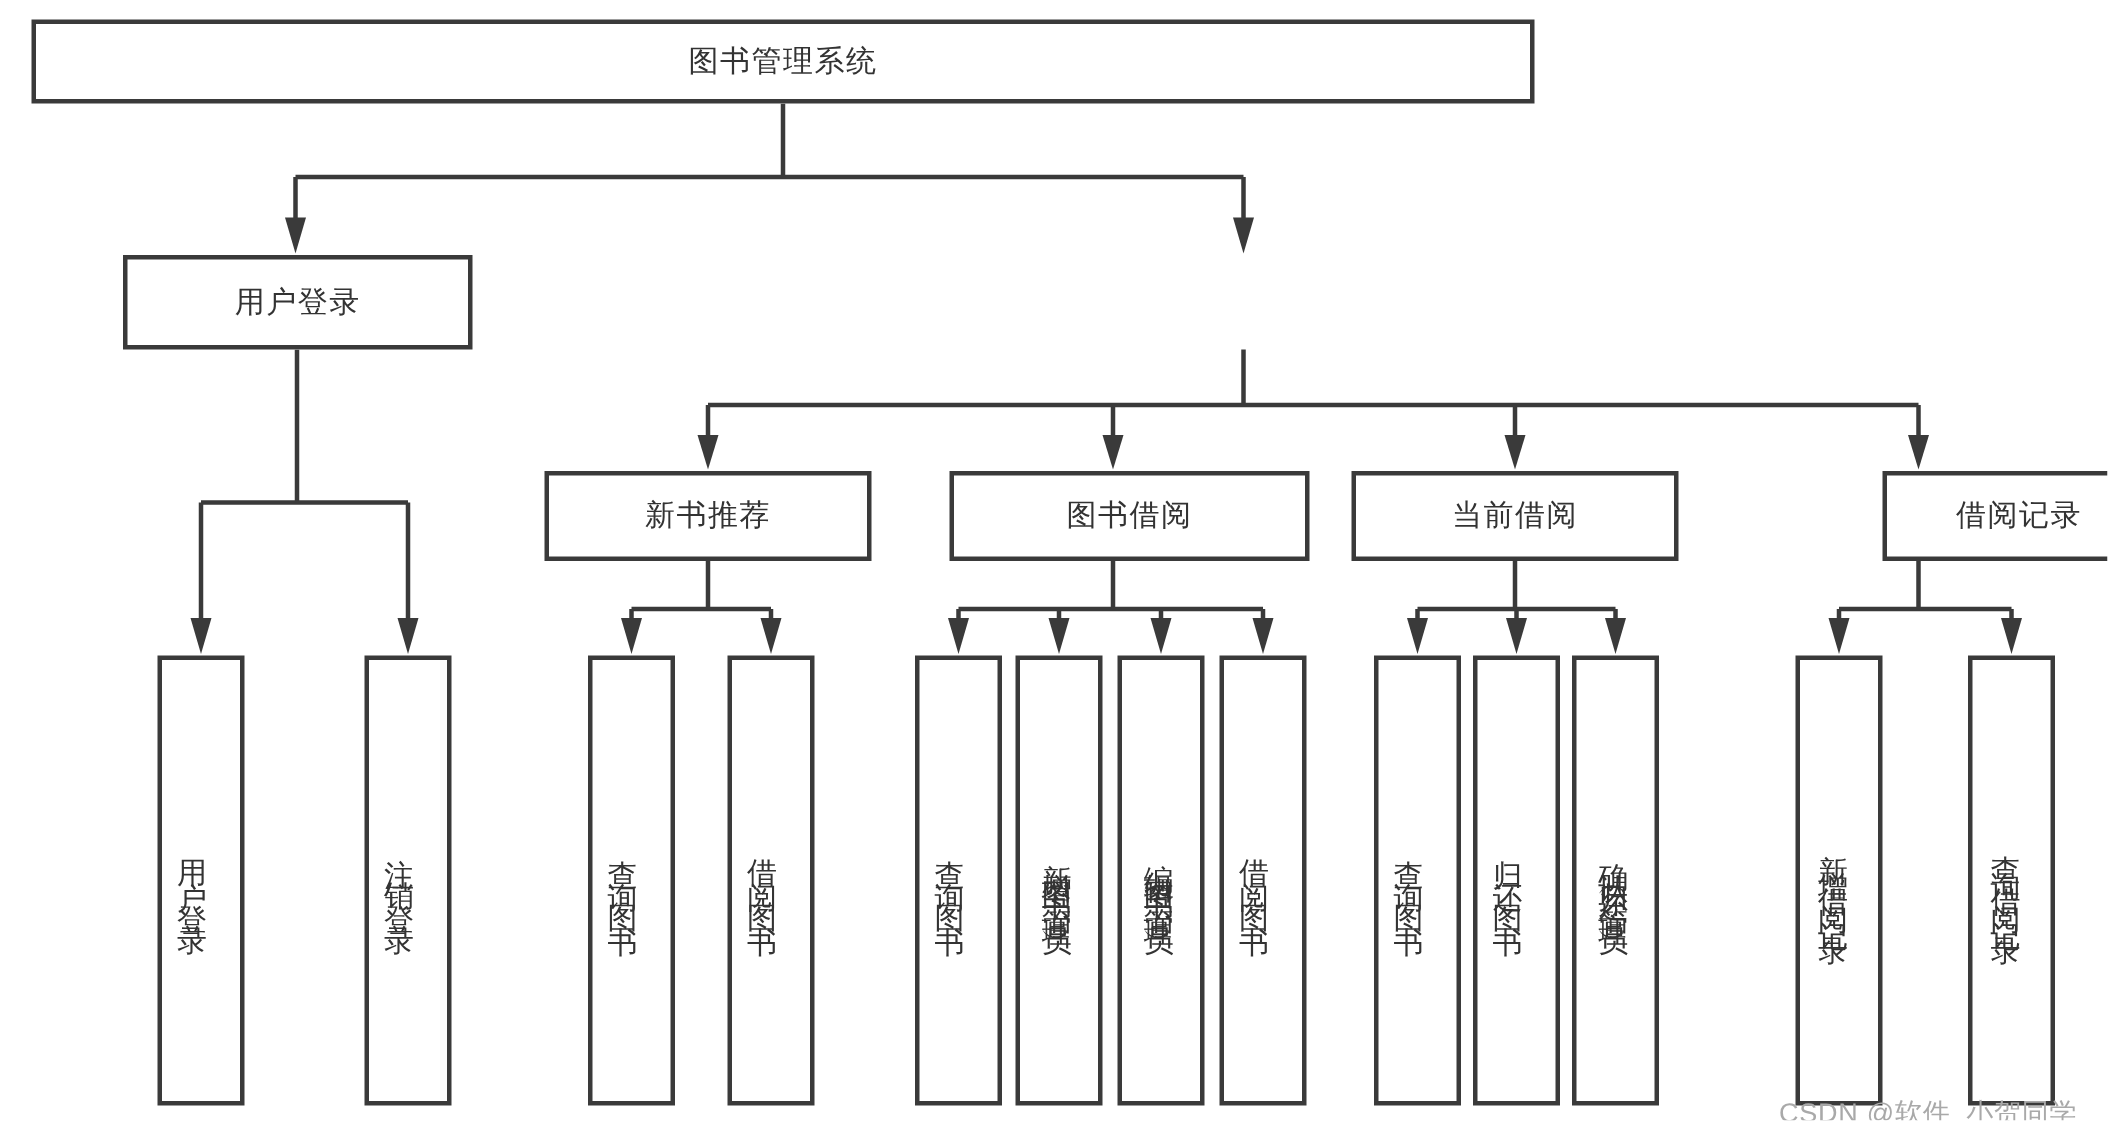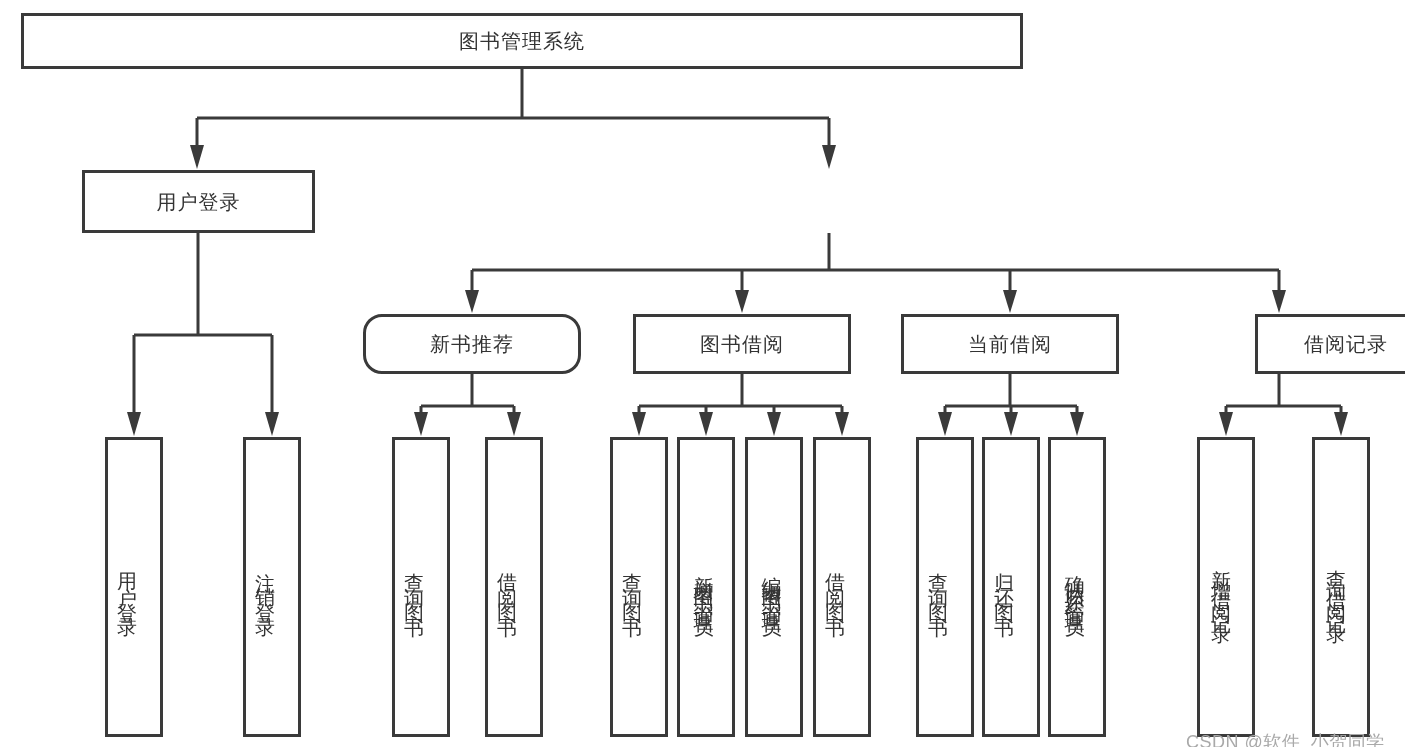--- a/index.html
+++ b/index.html
@@ -55,22 +55,22 @@
   .pitch-wide  { letter-spacing: 15px; padding-block-start: 13px; }
   .pitch-mid   { letter-spacing: 11px; padding-block-start: 9px;  }
   .pitch-tight { letter-spacing: 6px;  padding-block-start: 4px;  }
 
   
   .b-root        { left: 21px;   top: 13px;  width: 1002px; height: 56px; }
   
   .b-user-login  { left: 82px;   top: 170px; width: 233px;  height: 63px; }
   .b-book-mgmt   { left: 712px;  top: 170px; width: 234px;  height: 63px; }
   
-  .b-new-book    { left: 363px;  top: 314px; width: 218px;  height: 60px; border-radius: 19px; }
-  .b-book-borrow { left: 633px;  top: 314px; width: 218px;  height: 60px; }
+  .b-new-book    { left: 363px;  top: 314px; width: 218px;  height: 60px; }
+  .b-book-borrow { left: 633px;  top: 314px; width: 240px;  height: 60px; }
   .b-cur-borrow  { left: 901px;  top: 314px; width: 218px;  height: 60px; }
   .b-records     { left: 1233px; top: 314px; width: 182px;  height: 60px; margin-left: 22px; }
   
   .leaf { top: 437px; width: 58px; height: 300px; }
   .b-leaf-0  { left: 105px;  }
   .b-leaf-1  { left: 243px;  }
   .b-leaf-2  { left: 392px;  }
   .b-leaf-3  { left: 485px;  }
   .b-leaf-4  { left: 610px;  }
   .b-leaf-5  { left: 677px;  }

